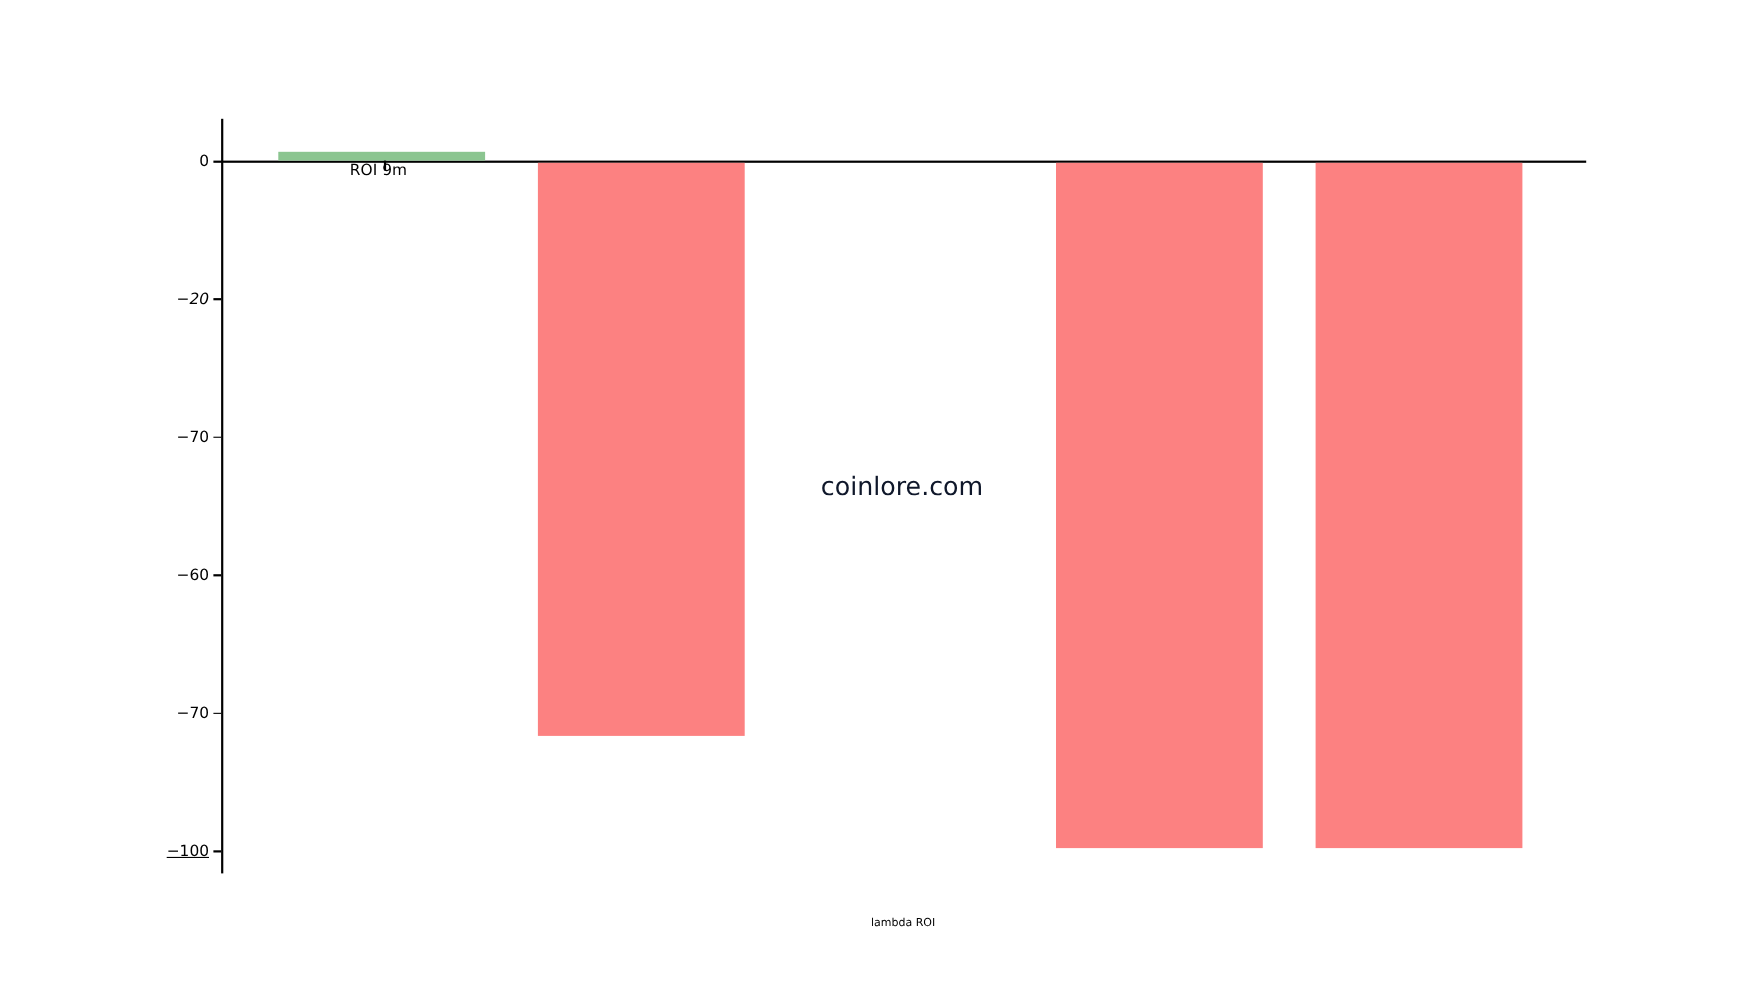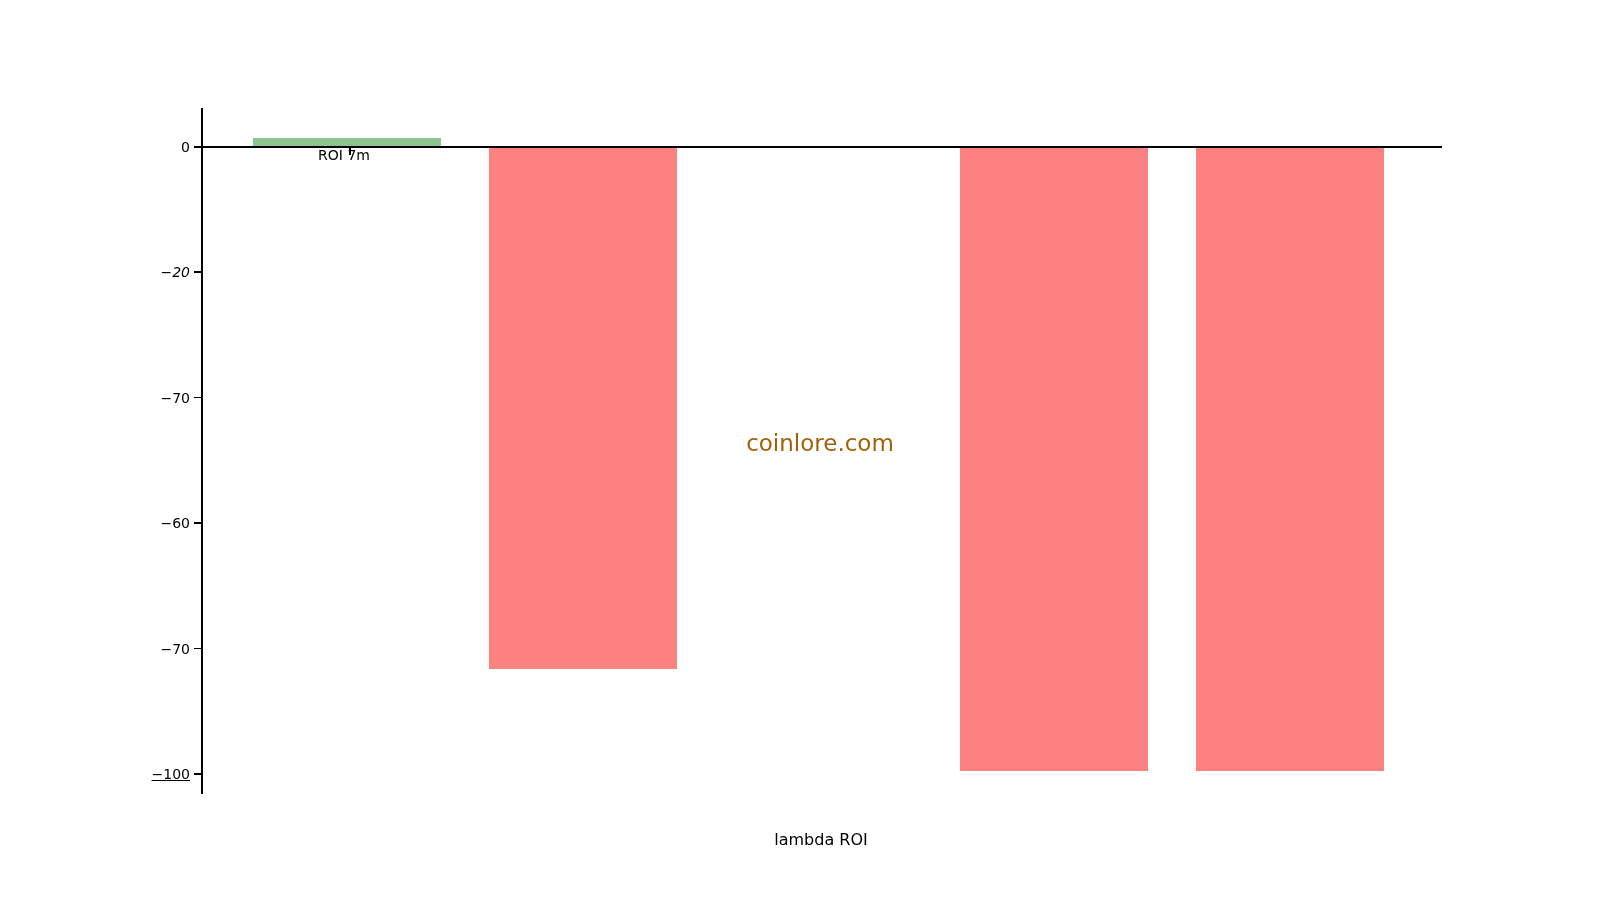--- a/index.html
+++ b/index.html
@@ -32,21 +32,21 @@
   .watermark {
     position: absolute;
     font-size: 23px;
     line-height: 26px;
     color: #707070;
     transform: translate(-50%, -50%);
     white-space: nowrap;
   }
   .xlabel {
     position: absolute;
-    font-size: 16px;
+    font-size: 10px;
     line-height: 17px;
     color: #000000;
     transform: translateX(-50%);
     white-space: nowrap;
     text-align: right;
   }
 </style>
 </head>
 <body>
 
@@ -73,20 +73,20 @@
 
   <div id="bars">
       <div class="bar" style="left: 253px; width: 188px; top: 137.849px; height: 8.151px; background: rgb(139, 197, 144);"></div>
       <div class="bar" style="left: 488.75px; width: 188px; top: 147.5px; height: 521.037px; background: rgb(252, 129, 129);"></div>
       <div class="bar" style="left: 960.25px; width: 188px; top: 147.5px; height: 623.238px; background: rgb(252, 129, 129);"></div>
       <div class="bar" style="left: 1196px; width: 188px; top: 147.5px; height: 623.238px; background: rgb(252, 129, 129);"></div>
     </div>
 
   <div id="xticks">
       <div class="tick" style="left: 349px; top: 146px; width: 1.5px; height: 9px; background: rgb(0, 0, 0);"></div>
-      <div class="xtick-label" style="left: 344px; top: 147px;">ROI 7m</div>
+      <div class="xtick-label" style="left: 344px; top: 147px;">ROI 9m</div>
     </div>
 
-  <div class="watermark" style="left: 820px; top: 443px; color: #a16207;">coinlore.com</div>
+  <div class="watermark" style="left: 820px; top: 443px; color: #0f172a;">coinlore.com</div>
 
   <div class="xlabel" style="left: 821px; top: 831px;">lambda ROI</div>
 
 </div>
 
 </body></html>

